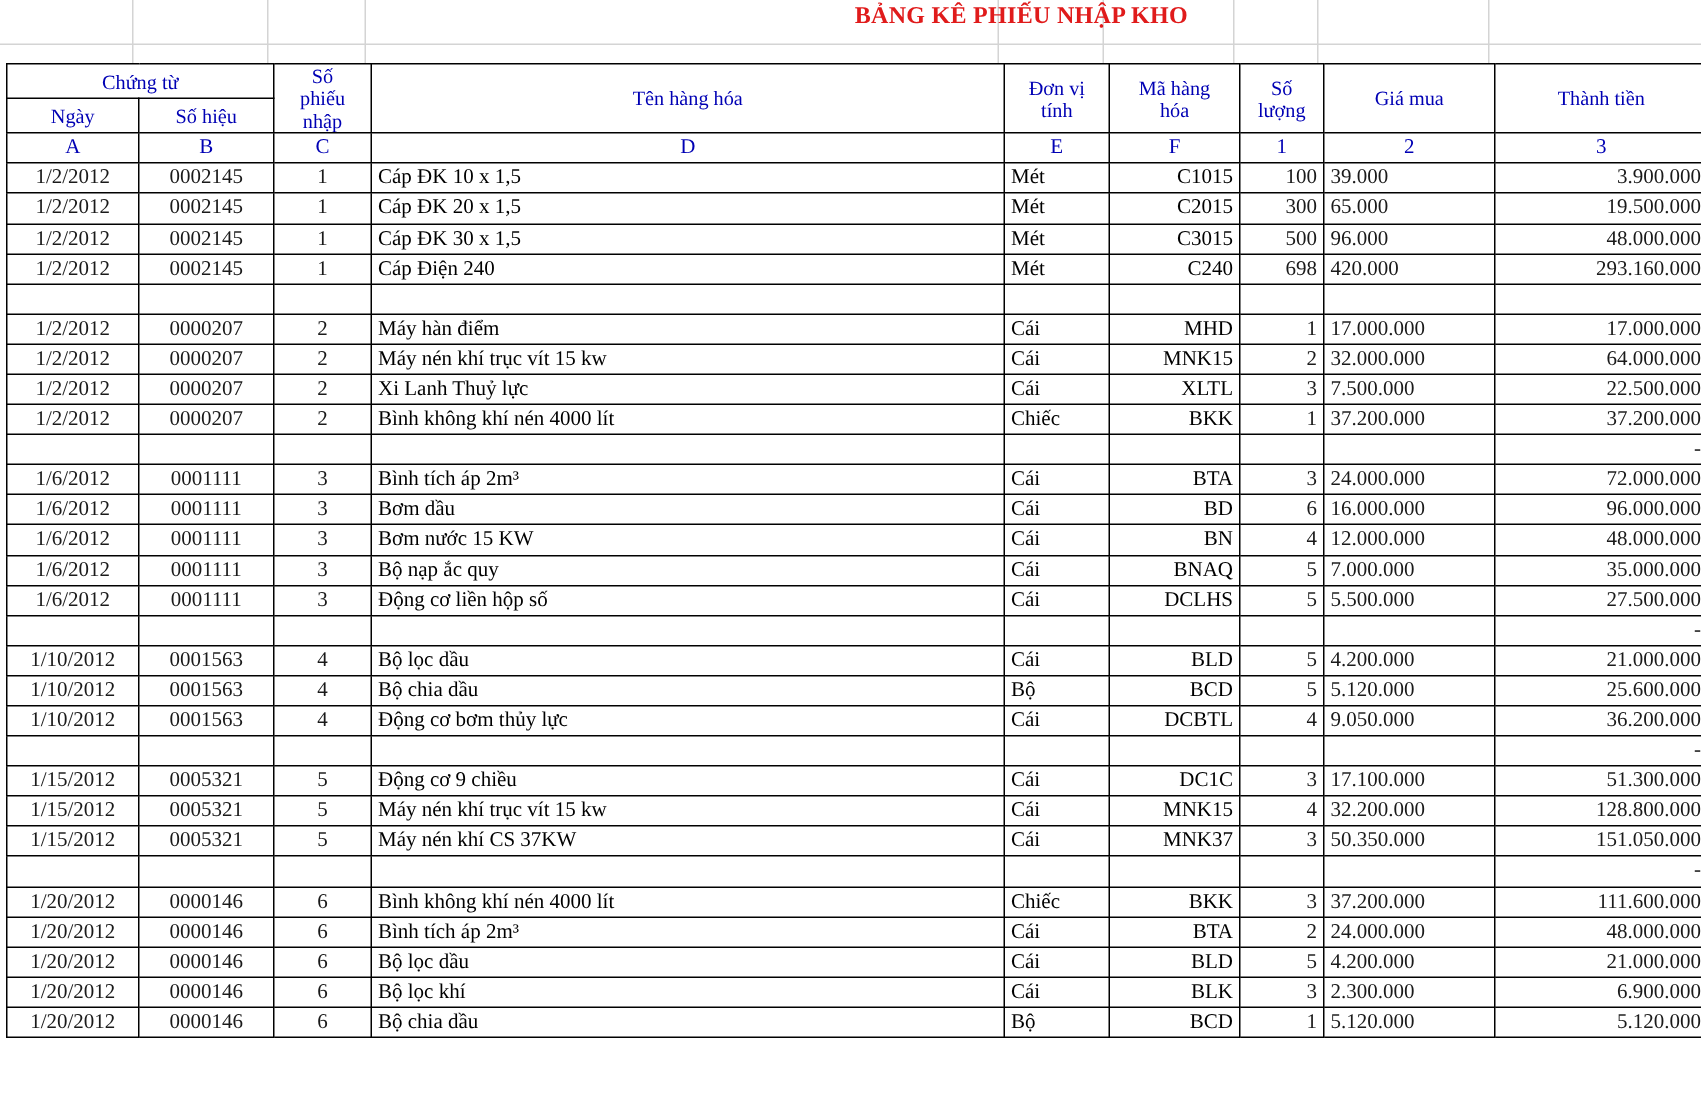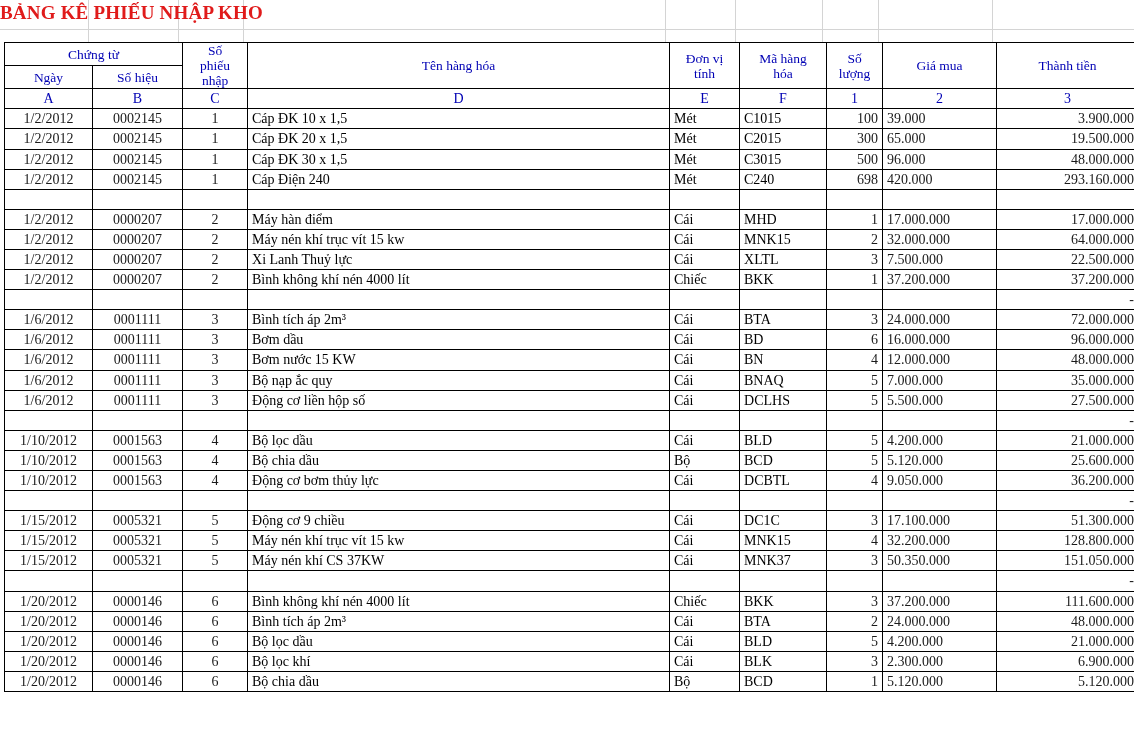--- a/index.html
+++ b/index.html
@@ -33,24 +33,24 @@
     position: absolute;
     left: 0; right: 0;
     height: 1px;
     background: #d4d4d4;
   }
 
   #doc-title {
     position: absolute;
     left: 0; top: 2px;
     width: 920px;
-    text-align: left;
+    text-align: right;
     color: #e01b1b;
     font-weight: bold;
-    font-size: 19px;
+    font-size: 16px;
     letter-spacing: .2px;
     z-index: 4;
     padding-right: 128px;
     box-sizing: border-box;
   }
 
   
   #kho-table {
     position: absolute;
     left: 4px; top: 42px;
@@ -94,21 +94,21 @@
     border-top: 1px dotted #555;
     border-bottom: 1px dotted #555;
   }
   tbody tr:last-child td { border-bottom: 1px solid #000; }
 
   .c-date   { width: 88px;  text-align: center; }
   .c-num    { width: 90px;  text-align: center; }
   .c-slip   { width: 65px;  text-align: center; }
   .c-name   { width: 422px; text-align: left; margin-top: 32px; }
   .c-unit   { width: 70px;  text-align: left;  padding-left: 9px; }
-  .c-code   { width: 87px;  text-align: left; font-weight: bold; }
+  .c-code   { width: 87px;  text-align: right; font-weight: bold; }
   .c-qty    { width: 56px;  text-align: right; padding-right: 9px; }
   .c-price  { width: 114px; text-align: left; padding-right: 10px; }
   .c-total  { width: 142px; text-align: right; padding-right: 10px; }
 
   .c-qty, .c-price, .c-total, .c-date, .c-num, .c-slip { color: #1a1a1a; }
 </style>
 </head>
 <body>
 
 <div id="sheet-top">

